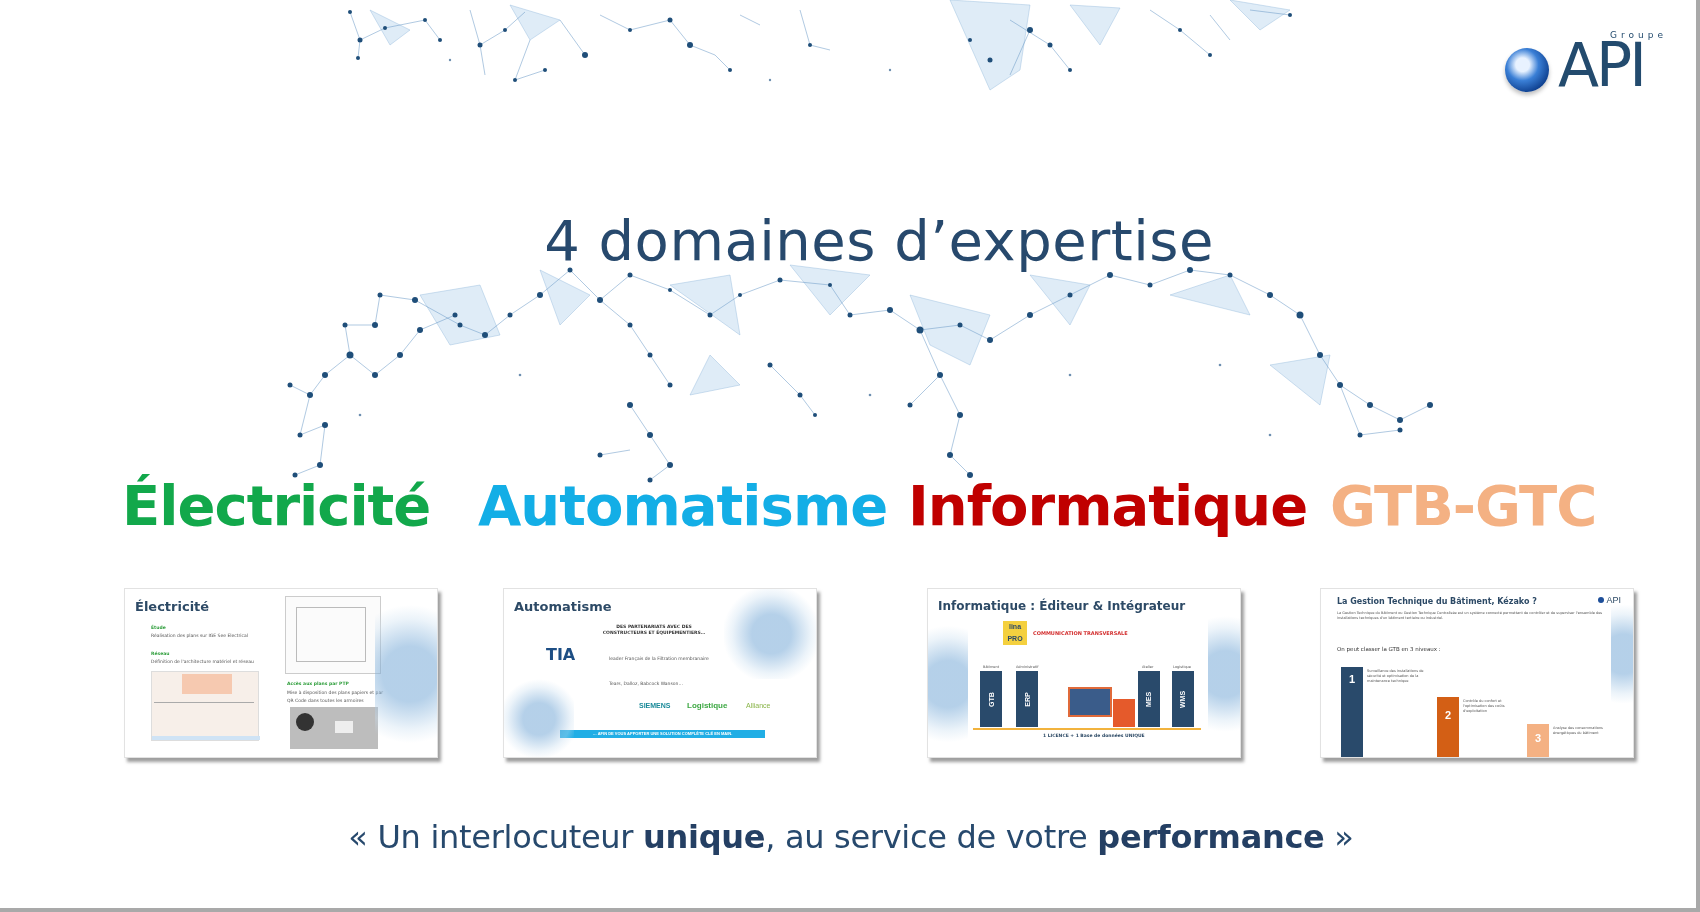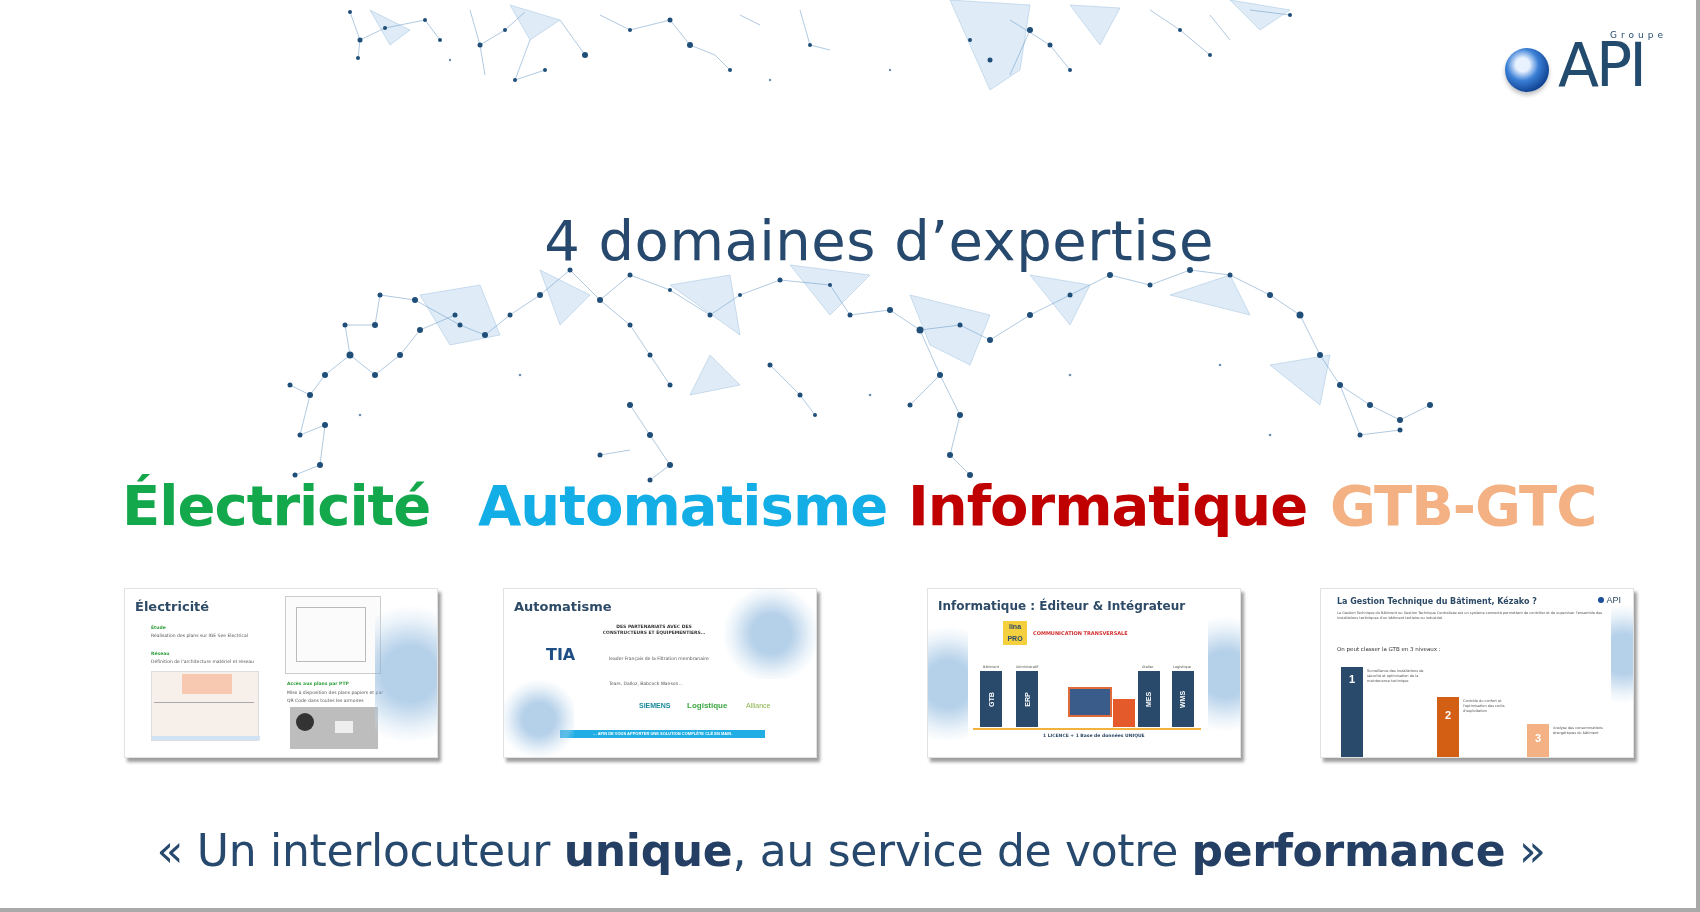--- a/index.html
+++ b/index.html
@@ -34,23 +34,23 @@
            border: 1px solid #e2e2e2; box-shadow: 3px 4px 3px rgba(80,80,80,0.55); overflow: hidden; }
   .thumb .th-title { position: absolute; left: 10px; top: 10px; font-size: 13px; font-weight: bold; color: #2d4a66;
            font-family: "DejaVu Sans", sans-serif; white-space: nowrap; }
   .thumb .speck { position: absolute; background: radial-gradient(circle, rgba(120,170,215,0.55) 0 30%, rgba(200,222,240,0.35) 60%, transparent 75%); }
   .tiny { position: absolute; font-size: 4.5px; color: #555; white-space: nowrap; font-family: "DejaVu Sans", sans-serif; }
   .tiny.g { color: #2f9e3c; font-weight: bold; }
   .bar { position: absolute; background: #294a6b; color: #fff; font-weight: bold; font-size: 7px;
          display: flex; align-items: center; justify-content: center; }
   .bar span { transform: rotate(-90deg); white-space: nowrap; }
 
-  .tagline { position: absolute; left: 0; width: 1700px; top: 818px; text-align: center; font-size: 44px;
+  .tagline { position: absolute; left: 0; width: 1700px; top: 818px; text-align: center; font-size: 32px;
              color: #27496d; font-family: "DejaVu Sans", sans-serif; font-weight: normal; letter-spacing: -0.3px;
-             padding-left: 2px; margin-top: 7px; }
+             padding-left: 2px; }
   .tagline b { font-weight: bold; color: #243f63; }
 </style>
 </head>
 <body>
 
 <div class="slide">
 
   <svg class="net" style="left:330px;top:0;" width="1000" height="100" viewBox="0 0 1000 100">
     <polygon points="40,10 80,30 60,45"></polygon>
     <polygon points="180,5 230,20 200,40"></polygon>

